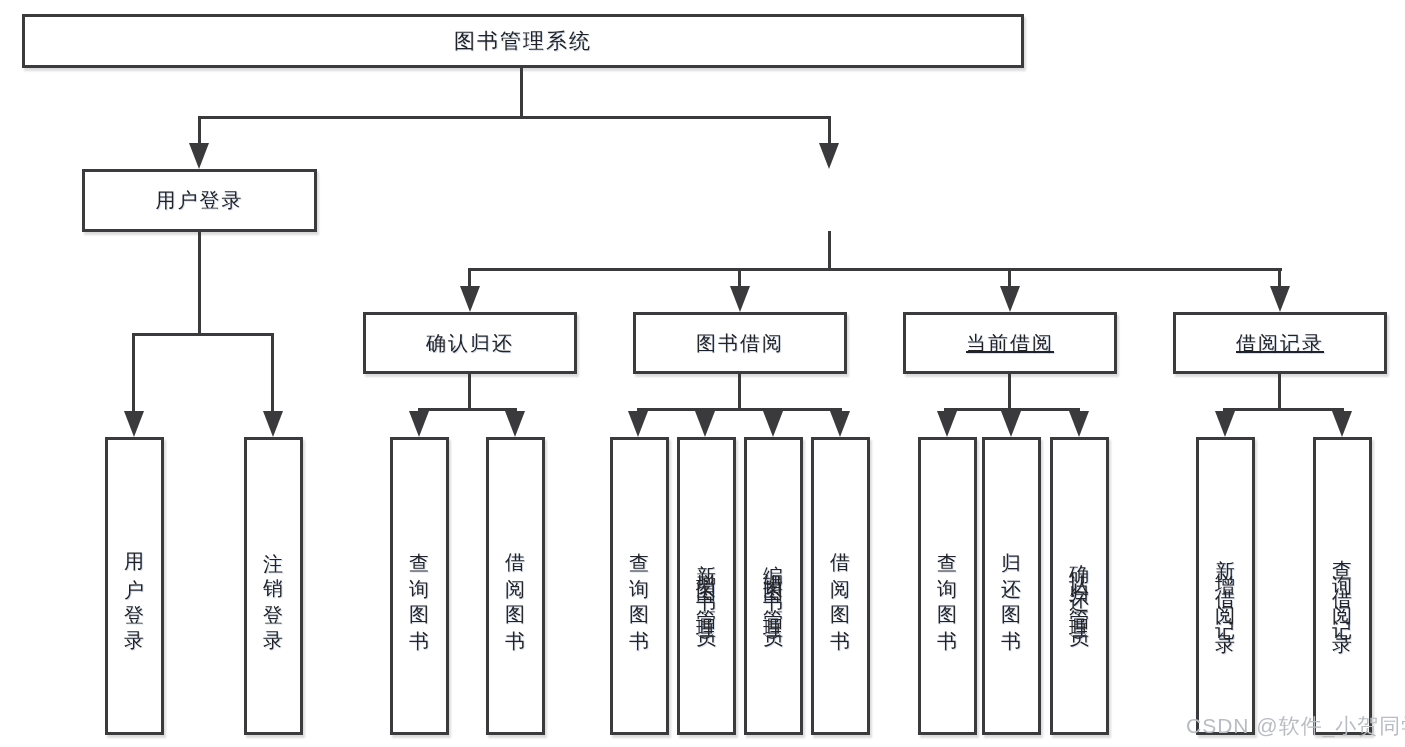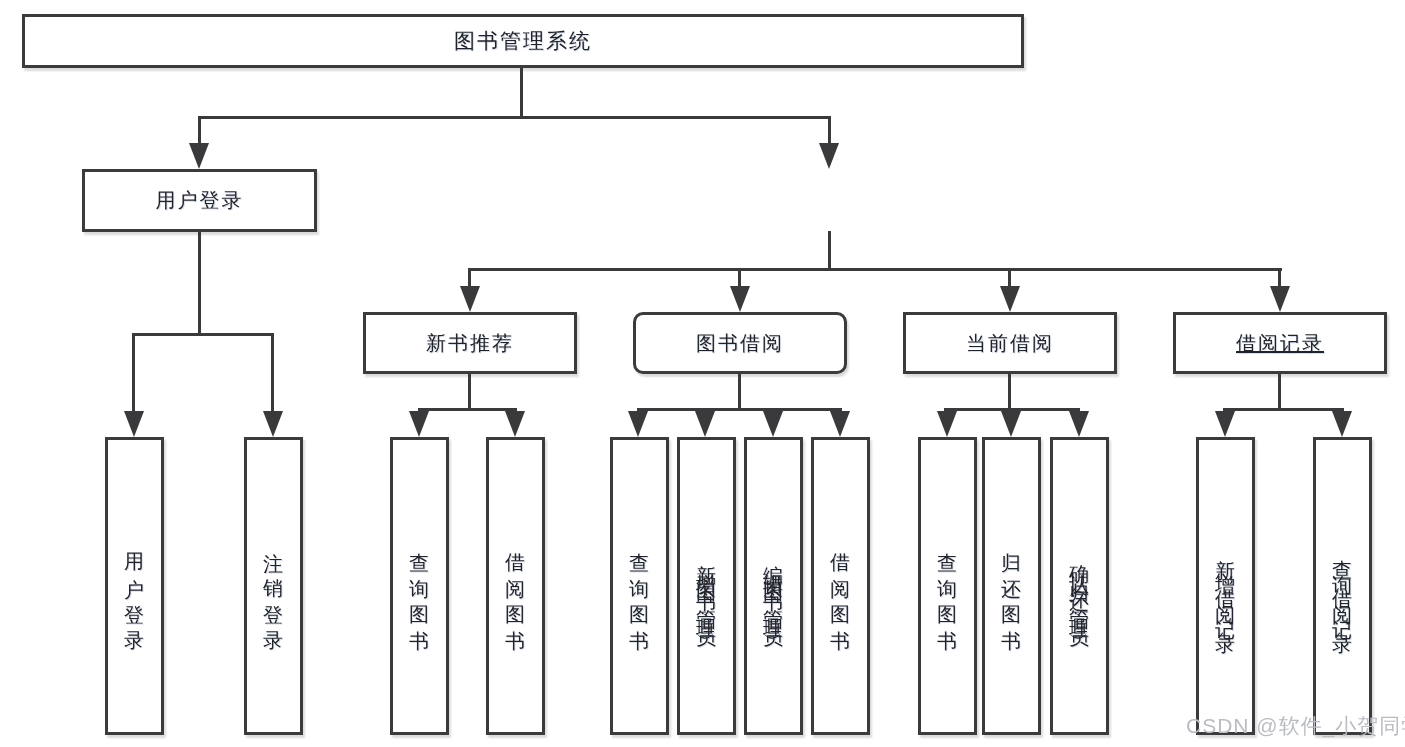--- a/index.html
+++ b/index.html
@@ -22,21 +22,21 @@
     justify-content: center;
     color: #232327;
     font-size: 20px;
     letter-spacing: 2px;
     text-shadow: 1px 1px 0 rgba(90,130,200,0.25);
   }
   .root  { left: 22px;  top: 14px;  width: 1002px; height: 54px; font-size: 21px; }
   .l1a   { left: 82px;  top: 169px; width: 235px;  height: 63px; }
   .l1b   { left: 712px; top: 169px; width: 235px;  height: 63px; }
   .l2    { top: 312px; width: 214px; height: 62px; }
-  .l2a { left: 363px; } .l2b { left: 633px; border-radius: 10px; } .l2c { left: 903px; } .l2d { left: 1173px; text-decoration: underline; }
+  .l2a { left: 363px; } .l2b { left: 633px; } .l2c { left: 903px; text-decoration: underline; } .l2d { left: 1173px; text-decoration: underline; }
   .vbox {
     top: 437px; width: 59px; height: 298px;
     writing-mode: vertical-lr;
     text-orientation: mixed;
     letter-spacing: 26px;
     line-height: 1;
     padding-top: 6px;
   }
   .len6 { letter-spacing: 15px; }
   .len9 { letter-spacing: 9px; }
@@ -68,21 +68,21 @@
 </style>
 </head>
 <body>
 
 <div id="canvas">
 
   <div class="box root">图书管理系统</div>
 
   <div class="box l1a">用户登录</div>
 
-  <div class="box l2 l2a">新书推荐</div>
+  <div class="box l2 l2a">确认归还</div>
   <div class="box l2 l2b">图书借阅</div>
   <div class="box l2 l2c">当前借阅</div>
   <div class="box l2 l2d">借阅记录</div>
 
   <div class="box vbox vA">用户登录</div>
   <div class="box vbox vB">注销登录</div>
 
   <div class="box vbox vC">查询图书</div>
   <div class="box vbox vD">借阅图书</div>
 

